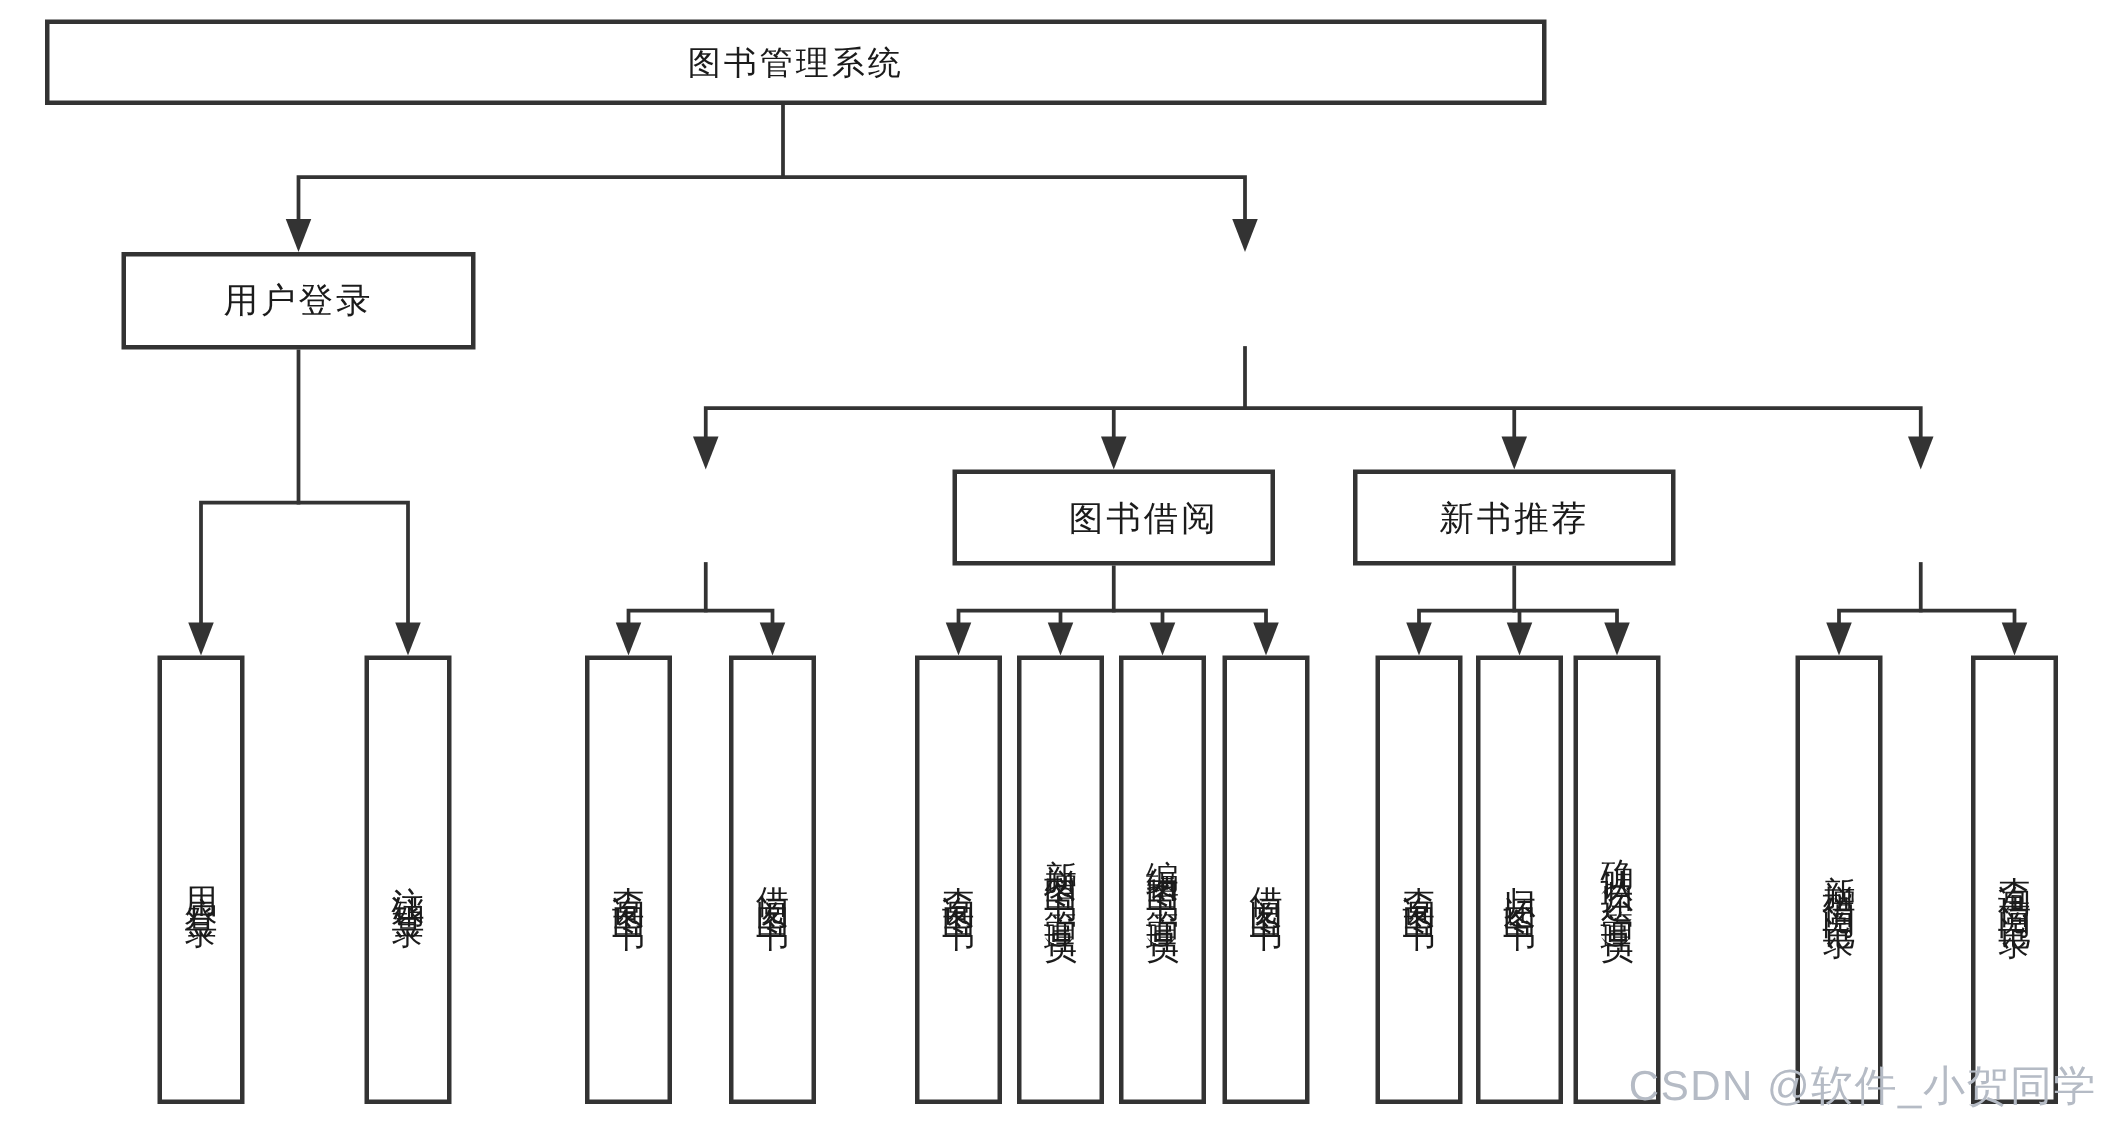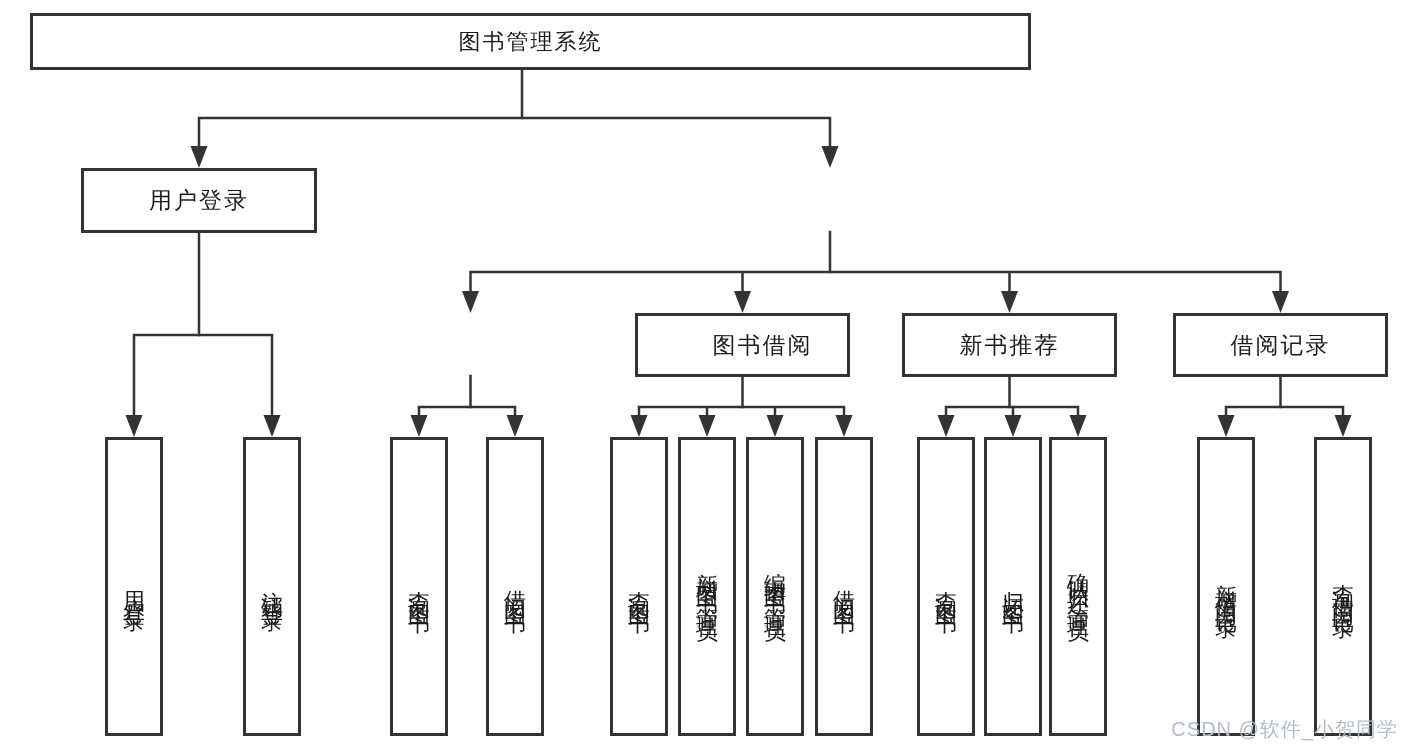--- a/index.html
+++ b/index.html
@@ -55,21 +55,21 @@
   
   .leaf{top:437px;width:58px;height:299px;}
   .g1a{left:105px;} .g1b{left:243px;}
   .g2a{left:390px;} .g2b{left:486px;}
   .g3a{left:610px;} .g3b{left:678px;} .g3c{left:746px;} .g3d{left:815px;}
   .g4a{left:917px;} .g4b{left:984px;} .g4c{left:1049px;}
   .g5a{left:1197px;} .g5b{left:1314px;}
   .watermark{
     position:absolute;
     right:7px;bottom:4px;
-    font-size:20px;
+    font-size:28px;
     letter-spacing:1px;
     color:var(--watermark);
     z-index:3;
     white-space:nowrap;
   }
 </style>
 </head>
 <body>
 
 <div class="canvas">
@@ -128,23 +128,20 @@
   <div class="node l2-user">
     <span class="hlabel">用户登录</span>
   </div>
 
   <div class="node l3 l3-borrow">
     <span class="hlabel">图书借阅</span>
   </div>
   <div class="node l3 l3-current">
     <span class="hlabel">新书推荐</span>
   </div>
-  <div class="node l3 l3-records">
-    <span class="hlabel">借阅记录</span>
-  </div>
 
   <div class="node leaf g1a">
     <span class="vlabel">用户登录</span>
   </div>
   <div class="node leaf g1b">
     <span class="vlabel">注销登录</span>
   </div>
 
   <div class="node leaf g2a">
     <span class="vlabel">查询图书</span>

